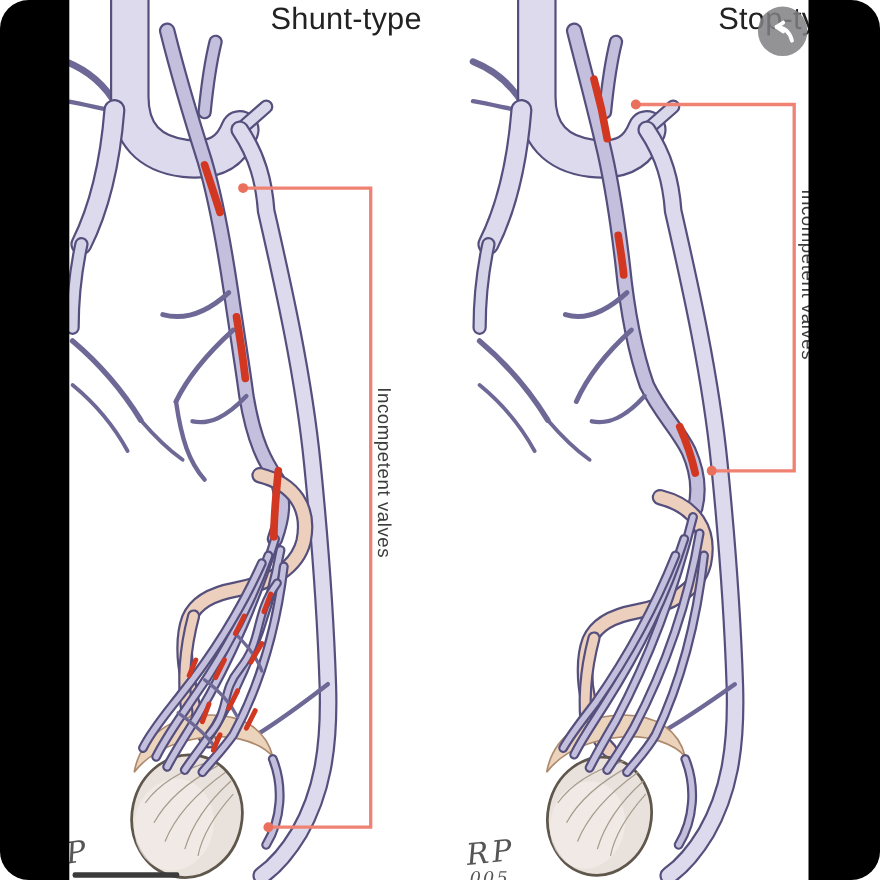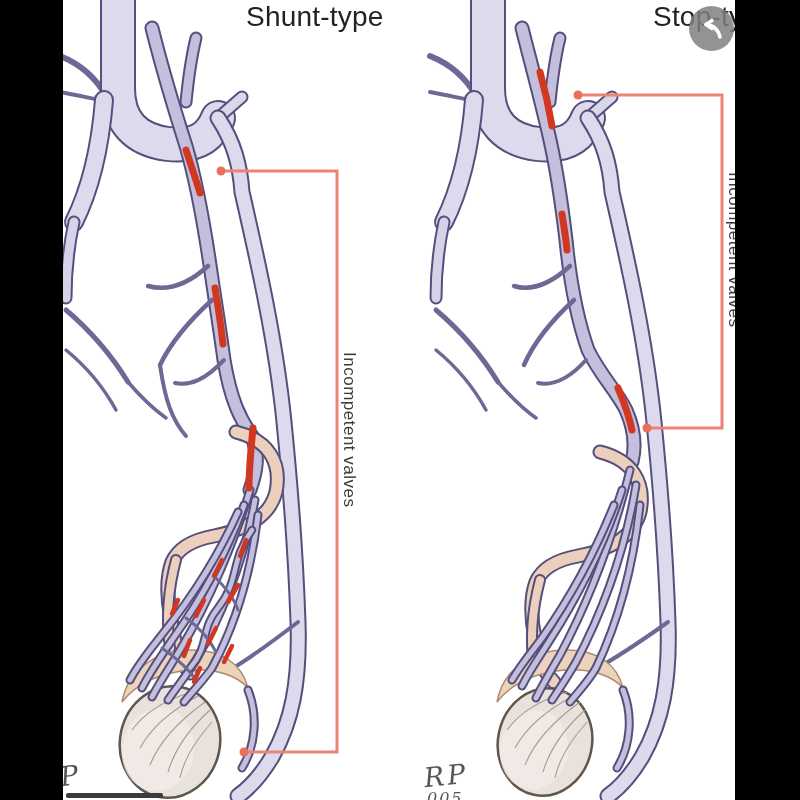--- a/index.html
+++ b/index.html
@@ -1,17 +1,17 @@
 <!DOCTYPE html>
 <html><head>
 <meta charset="utf-8">
 <style>
   html,body{margin:0;padding:0;background:#fff;}
   .stage{position:relative;width:800px;height:800px;overflow:hidden;background:#ffffff;
-         font-family:"Liberation Sans",sans-serif;}
+         font-family:"Liberation Sans",sans-serif;border-radius:26px;}
   
   .letterbox{position:absolute;top:0;height:800px;background:#000;z-index:40;}
   .letterbox.left{left:0;width:63px;}
   .letterbox.right{left:735px;width:65px;}
   
   .panel-title{position:absolute;top:1px;font-size:28px;color:#222;letter-spacing:.2px;z-index:20;white-space:nowrap;}
   .title-shunt{left:246px;}
   .title-stop{left:653px;}
   
   .valve-label{position:absolute;writing-mode:vertical-rl;font-size:17px;color:#3c3c3c;

